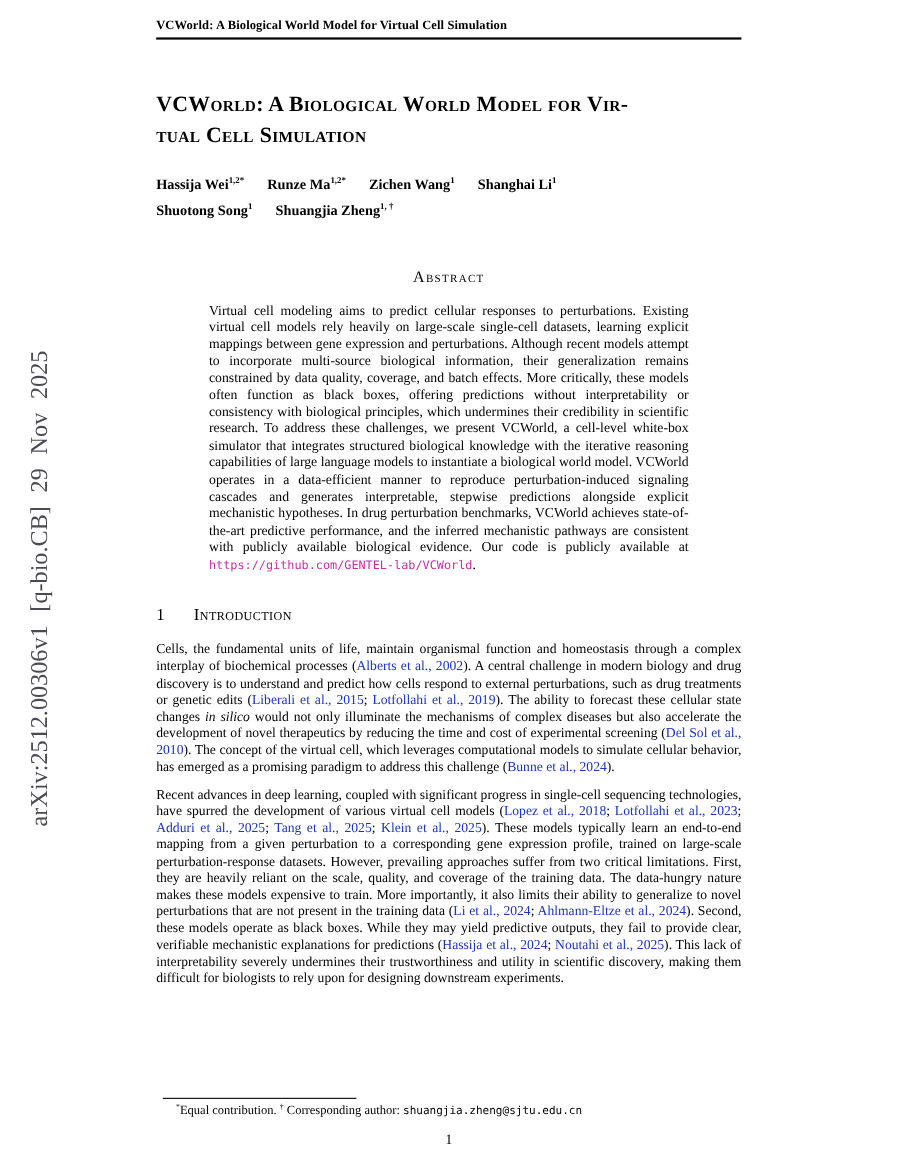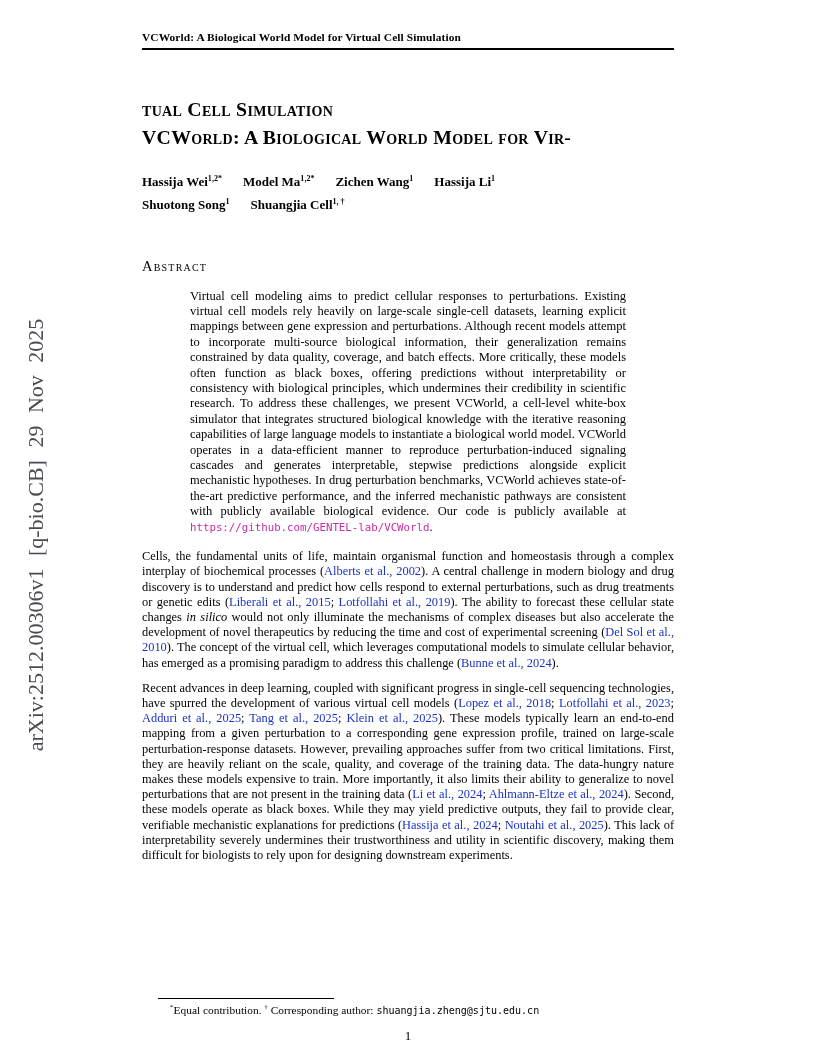--- a/index.html
+++ b/index.html
@@ -8,45 +8,45 @@
     --watermark:#4a4a52;
   }
   *{margin:0;padding:0;box-sizing:border-box;}
   html,body{background:#ffffff;}
   .page{
     position:relative;width:816px;height:1056px;background:#ffffff;
     font-family:"Liberation Serif","DejaVu Serif",serif;color:#000;
     overflow:hidden;
   }
   .content{position:absolute;left:142px;top:0;width:532px;}
-  .running-header{padding-top:31px;}
+  .running-header{padding-top:17px;}
   .hdr-text{font-size:11.4px;font-weight:bold;letter-spacing:0.1px;}
   .hdr-rule{margin-top:5px;border-bottom:2px solid #000;}
   .title{
     margin-top:46px;font-size:19.8px;font-weight:bold;
     font-variant:small-caps;line-height:1.4;letter-spacing:0.3px;
   }
   .authors{margin-top:20px;font-size:13px;font-weight:bold;line-height:1.7;}
   .affiliation{margin-top:5px;font-size:13px;}
   .abstract-heading{
-    margin-top:42px;font-variant:small-caps;
+    margin-top:42px;text-align:center;font-variant:small-caps;
     font-size:14.6px;letter-spacing:1.2px;
   }
   .abstract-body{
     margin:14px auto 0;width:436px;font-size:12.5px;line-height:15.4px;
     text-align:justify;hyphens:auto;
   }
   .section-heading{margin-top:30px;font-size:15.3px;font-variant:small-caps;letter-spacing:0.4px;}
   .section-number{margin-right:26px;}
   .paragraph{
     margin-top:10px;font-size:12.4px;line-height:15.2px;
     text-align:justify;hyphens:auto;
   }
   .paragraph.first{margin-top:14px;}
-  .footnote{position:absolute;left:158px;top:998px;width:532px;font-size:11.4px;line-height:1.3;}
+  .footnote{position:absolute;left:148px;top:998px;width:532px;font-size:11.4px;line-height:1.3;}
   .footnote-rule{width:176px;border-bottom:1px solid #000;margin-bottom:4px;}
   .footnote-text{text-indent:12px;}
   .page-number{position:absolute;left:0;top:1028px;width:816px;text-align:center;font-size:13px;}
   .sidebar{
     position:absolute;left:-244px;top:520px;width:564px;height:30px;
     transform:rotate(-90deg);text-align:center;
     font-size:22px;color:var(--watermark);word-spacing:7px;white-space:nowrap;
   }
   
   .sg-t{}
@@ -65,34 +65,37 @@
   <div class="sidebar">arXiv:2512.00306v1  [q-bio.CB]  29 Nov 2025</div>
 
   <div class="content">
 
     <div class="running-header">
       <div class="hdr-text">VCWorld: A Biological World Model for Virtual Cell Simulation</div>
       <div class="hdr-rule"></div>
     </div>
 
     <div class="title">
+      <div>VCWorld: A Biological World Model for Vir-</div>
       <div>tual Cell Simulation</div>
-      <div>VCWorld: A Biological World Model for Vir-</div>
     </div>
 
     <div class="authors">
-      <div><span class="sg-t">Hassija Wei</span><span class="sg-sup">1,2*</span><span class="sg-gap"></span><span class="sg-t">Model Ma</span><span class="sg-sup">1,2*</span><span class="sg-gap"></span><span class="sg-t">Zichen Wang</span><span class="sg-sup">1</span><span class="sg-gap"></span><span class="sg-t">Hassija Li</span><span class="sg-sup">1</span></div>
-      <div><span class="sg-t">Shuotong Song</span><span class="sg-sup">1</span><span class="sg-gap"></span><span class="sg-t">Shuangjia Cell</span><span class="sg-sup">1, †</span></div>
+      <div><span class="sg-t">Hassija Wei</span><span class="sg-sup">1,2*</span><span class="sg-gap"></span><span class="sg-t">Runze Ma</span><span class="sg-sup">1,2*</span><span class="sg-gap"></span><span class="sg-t">Zichen Wang</span><span class="sg-sup">1</span><span class="sg-gap"></span><span class="sg-t">Shanghai Li</span><span class="sg-sup">1</span></div>
+      <div><span class="sg-t">Shuotong Song</span><span class="sg-sup">1</span><span class="sg-gap"></span><span class="sg-t">Shuangjia Zheng</span><span class="sg-sup">1, †</span></div>
     </div>
 
 
     <div class="abstract-heading">Abstract</div>
 
     <div class="abstract-body"><span class="sg-t">Virtual cell modeling aims to predict cellular responses to perturbations. Existing virtual cell models rely heavily on large-scale single-cell datasets, learning explicit mappings between gene expression and perturbations. Although recent models attempt to incorporate multi-source biological information, their generalization remains constrained by data quality, coverage, and batch effects. More critically, these models often function as black boxes, offering predictions without interpretability or consistency with biological principles, which undermines their credibility in scientific research. To address these challenges, we present VCWorld, a cell-level white-box simulator that integrates structured biological knowledge with the iterative reasoning capabilities of large language models to instantiate a biological world model. VCWorld operates in a data-efficient manner to reproduce perturbation-induced signaling cascades and generates interpretable, stepwise predictions alongside explicit mechanistic hypotheses. In drug perturbation benchmarks, VCWorld achieves state-of-the-art predictive performance, and the inferred mechanistic pathways are consistent with publicly available biological evidence. Our code is publicly available at </span><span class="sg-url">https://github.com/GENTEL-lab/VCWorld</span><span class="sg-t">.</span></div>
 
+    <div class="section-heading">
+      <span class="section-number">1</span><span class="section-title">Introduction</span>
+    </div>
 
     <div class="paragraph first"><span class="sg-t">Cells, the fundamental units of life, maintain organismal function and homeostasis through a complex interplay of biochemical processes (</span><span class="sg-cite">Alberts et al., 2002</span><span class="sg-t">). A central challenge in modern biology and drug discovery is to understand and predict how cells respond to external perturbations, such as drug treatments or genetic edits (</span><span class="sg-cite">Liberali et al., 2015</span><span class="sg-t">; </span><span class="sg-cite">Lotfollahi et al., 2019</span><span class="sg-t">). The ability to forecast these cellular state changes </span><span class="sg-it">in silico</span><span class="sg-t"> would not only illuminate the mechanisms of complex diseases but also accelerate the development of novel therapeutics by reducing the time and cost of experimental screening (</span><span class="sg-cite">Del Sol et al., 2010</span><span class="sg-t">). The concept of the virtual cell, which leverages computational models to simulate cellular behavior, has emerged as a promising paradigm to address this challenge (</span><span class="sg-cite">Bunne et al., 2024</span><span class="sg-t">).</span></div>
     <div class="paragraph"><span class="sg-t">Recent advances in deep learning, coupled with significant progress in single-cell sequencing technologies, have spurred the development of various virtual cell models (</span><span class="sg-cite">Lopez et al., 2018</span><span class="sg-t">; </span><span class="sg-cite">Lotfollahi et al., 2023</span><span class="sg-t">; </span><span class="sg-cite">Adduri et al., 2025</span><span class="sg-t">; </span><span class="sg-cite">Tang et al., 2025</span><span class="sg-t">; </span><span class="sg-cite">Klein et al., 2025</span><span class="sg-t">). These models typically learn an end-to-end mapping from a given perturbation to a corresponding gene expression profile, trained on large-scale perturbation-response datasets. However, prevailing approaches suffer from two critical limitations. First, they are heavily reliant on the scale, quality, and coverage of the training data. The data-hungry nature makes these models expensive to train. More importantly, it also limits their ability to generalize to novel perturbations that are not present in the training data (</span><span class="sg-cite">Li et al., 2024</span><span class="sg-t">; </span><span class="sg-cite">Ahlmann-Eltze et al., 2024</span><span class="sg-t">). Second, these models operate as black boxes. While they may yield predictive outputs, they fail to provide clear, verifiable mechanistic explanations for predictions (</span><span class="sg-cite">Hassija et al., 2024</span><span class="sg-t">; </span><span class="sg-cite">Noutahi et al., 2025</span><span class="sg-t">). This lack of interpretability severely undermines their trustworthiness and utility in scientific discovery, making them difficult for biologists to rely upon for designing downstream experiments.</span></div>
 
   </div>
 
   <div class="footnote">
     <div class="footnote-rule"></div>
     <div class="footnote-text"><span class="sg-sup">*</span><span class="sg-t">Equal contribution. </span><span class="sg-sup">†</span><span class="sg-t"> Corresponding author: </span><span class="sg-mono">shuangjia.zheng@sjtu.edu.cn</span></div>
   </div>

